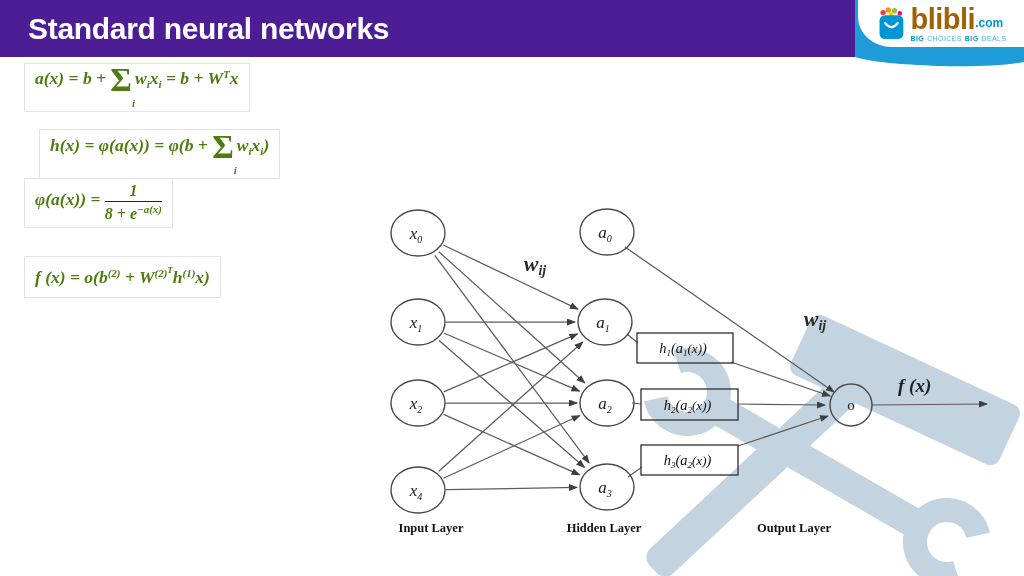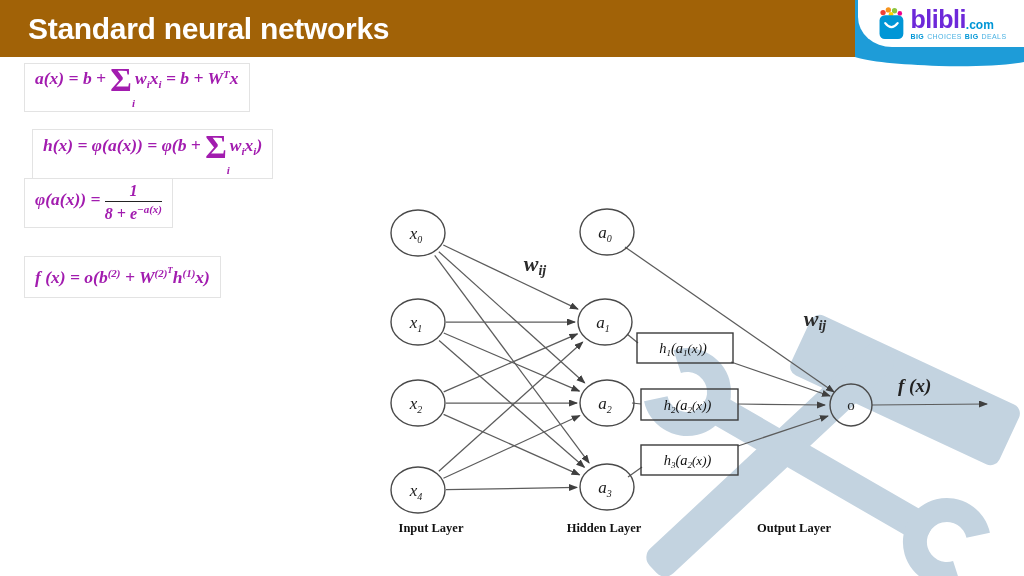--- a/index.html
+++ b/index.html
@@ -1,48 +1,48 @@
 <!DOCTYPE html>
 <html><head>
 <meta charset="utf-8">
 <style>
   html,body{margin:0;padding:0;background:#888;}
   .slide{position:relative;width:1024px;height:576px;background:#ffffff;overflow:hidden;
          font-family:"Liberation Sans",sans-serif;}
   
-  .header{position:absolute;left:0;top:0;width:865px;height:57px;background:#a16207;
+  .header{position:absolute;left:0;top:0;width:865px;height:57px;background:#4c1d95;
           display:flex;align-items:center;padding-left:28px;box-sizing:border-box;}
   .title{color:#ffffff;font-size:30px;font-weight:700;letter-spacing:-0.3px;margin:0;line-height:1;}
   
   .swoosh{position:absolute;right:0;top:0;width:169px;height:70px;z-index:1;}
   .logo-panel{position:absolute;right:0;top:0;width:166px;height:47px;background:#ffffff;
               border-bottom-left-radius:34px 30px;z-index:2;display:flex;align-items:center;
               justify-content:center;gap:5px;}
   .logo-text{display:flex;flex-direction:column;line-height:1;}
   .brand-row{display:flex;align-items:flex-start;}
-  .brand{font-size:25px;font-weight:700;color:#6d28d9;letter-spacing:-0.5px;text-align:right;}
+  .brand{font-size:29px;font-weight:700;color:#a16207;letter-spacing:-0.5px;text-align:right;}
   .tld{font-size:12px;font-weight:700;color:#0096d6;margin-top:12px;}
   .tagline{display:flex;gap:3px;margin-top:1px;}
   .tg{font-size:7px;color:#49b1e2;letter-spacing:0.4px;}
   .tg.b{font-weight:700;color:#0096d6;}
   
   .formula{position:absolute;background:#fff;border:1px solid #e3e3e3;padding:3px 10px;
-           display:flex;align-items:center;color:#a21caf;
+           display:flex;align-items:center;color:#4d7c0f;
            font-family:"Liberation Serif",serif;font-style:italic;font-weight:700;font-size:17.5px;}
   .fwrap{white-space:nowrap;line-height:1.1;}
   .fsub{font-size:11px;vertical-align:-4px;}
   .fsup{font-size:11px;vertical-align:6px;}
   .fsup2{font-size:9px;vertical-align:10px;}
   .fsigma{font-size:33px;font-style:normal;line-height:0.8;vertical-align:-7px;}
   .fsigsub{font-size:11px;font-style:italic;vertical-align:-16px;}
   .ffrac{display:inline-block;vertical-align:-14px;text-align:center;font-size:16px;line-height:1.15;}
   .fnum{display:block;border-bottom:1.5px solid #222;padding:0 8px 1px;}
   .fden{display:block;padding-top:1px;}
   #formula-0{left:24px;top:63px;min-height:38px;}
-  #formula-1{left:32px;top:129px;min-height:42px;}
+  #formula-1{left:39px;top:129px;min-height:42px;}
   #formula-2{left:24px;top:178px;min-height:40px;}
   #formula-3{left:24px;top:256px;min-height:34px;font-style:italic;}
   
   .watermark,.diagram{position:absolute;left:0;top:0;width:1024px;height:576px;pointer-events:none;}
 </style>
 </head>
 <body>
 
 <div class="slide">
 

